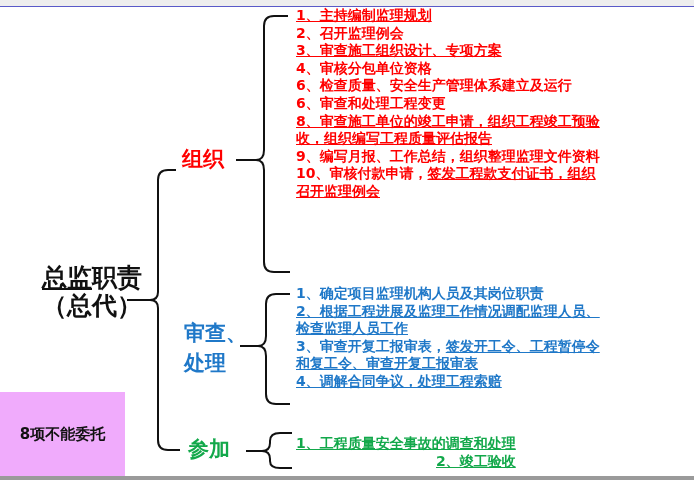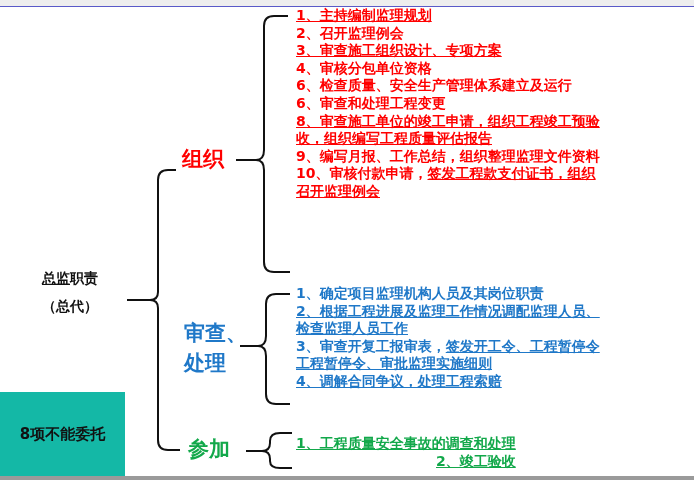--- a/index.html
+++ b/index.html
@@ -1,26 +1,26 @@
 <!DOCTYPE html>
 <html><head>
 <meta charset="utf-8">
 <style>
   html,body{margin:0;padding:0;}
   body{width:694px;height:480px;position:relative;overflow:hidden;background:#ffffff;font-family:"DejaVu Sans","Liberation Sans",sans-serif;}
   .topbar{position:absolute;left:0;top:0;width:694px;height:6px;background:#eeeeee;border-bottom:1px solid #5a5ac8;}
   .bottombar{position:absolute;left:0;top:476px;width:694px;height:4px;background:#9a9a9a;}
   svg.lines{position:absolute;left:0;top:0;}
-  .root{position:absolute;left:42px;top:264px;font-weight:bold;font-size:14px;color:#111;text-align:left;line-height:28px;}
+  .root{position:absolute;left:42px;top:264px;font-weight:bold;font-size:25px;color:#111;text-align:left;line-height:28px;}
   .root u{text-decoration:underline;}
   .cat{position:absolute;font-weight:bold;font-size:21px;line-height:30px;}
   .items{position:absolute;left:296px;font-weight:bold;font-size:14px;line-height:17.6px;}
   .item{white-space:nowrap;}
   .ul{text-decoration:underline;margin-top:34px;}
-  .note{position:absolute;left:0;top:392px;width:125px;height:84px;background:#14b8a6;display:flex;align-items:center;justify-content:center;font-weight:bold;font-size:15px;color:#111;}
+  .note{position:absolute;left:0;top:392px;width:125px;height:84px;background:#f0abfc;display:flex;align-items:center;justify-content:center;font-weight:bold;font-size:15px;color:#111;}
 </style>
 </head>
 <body>
 
 <div class="topbar"></div>
 
 <svg class="lines" width="694" height="480">
   <g fill="none" stroke="#111" stroke-width="2">
 
     <path d="M127,300 H150 Q158,300 158,292 V180 Q158,170 168,170 H176"></path>
@@ -61,21 +61,21 @@
     <div class="item"><span class="ul">收，组织编写工程质量评估报告</span></div>
     <div class="item"><span>9、编写月报、工作总结，组织整理监理文件资料</span></div>
     <div class="item"><span>10、审核付款申请，</span><span class="ul">签发工程款支付证书，组织</span></div>
     <div class="item"><span class="ul">召开监理例会</span></div>
   </div>
 <div class="items" id="rev-items" style="top:285px;color:#1f78c8;">
     <div class="item"><span>1、确定项目监理机构人员及其岗位职责</span></div>
     <div class="item"><span class="ul">2、根据工程进展及监理工作情况调配监理人员、</span></div>
     <div class="item"><span class="ul">检查监理人员工作</span></div>
     <div class="item"><span>3、审查开复工报审表，</span><span class="ul">签发开工令、工程暂停令</span></div>
-    <div class="item"><span class="ul">工程暂停令、审批监理实施细则</span></div>
+    <div class="item"><span class="ul">和复工令、审查开复工报审表</span></div>
     <div class="item"><span class="ul">4、调解合同争议，处理工程索赔</span></div>
   </div>
 <div class="items" id="par-items" style="top:435px;color:#12a84a;text-align:right;">
     <div class="item"><span class="ul">1、工程质量安全事故的调查和处理</span></div>
     <div class="item"><span class="ul">2、竣工验收</span></div>
   </div>
 
 <div class="note">8项不能委托</div>
 
 <div class="bottombar"></div>

